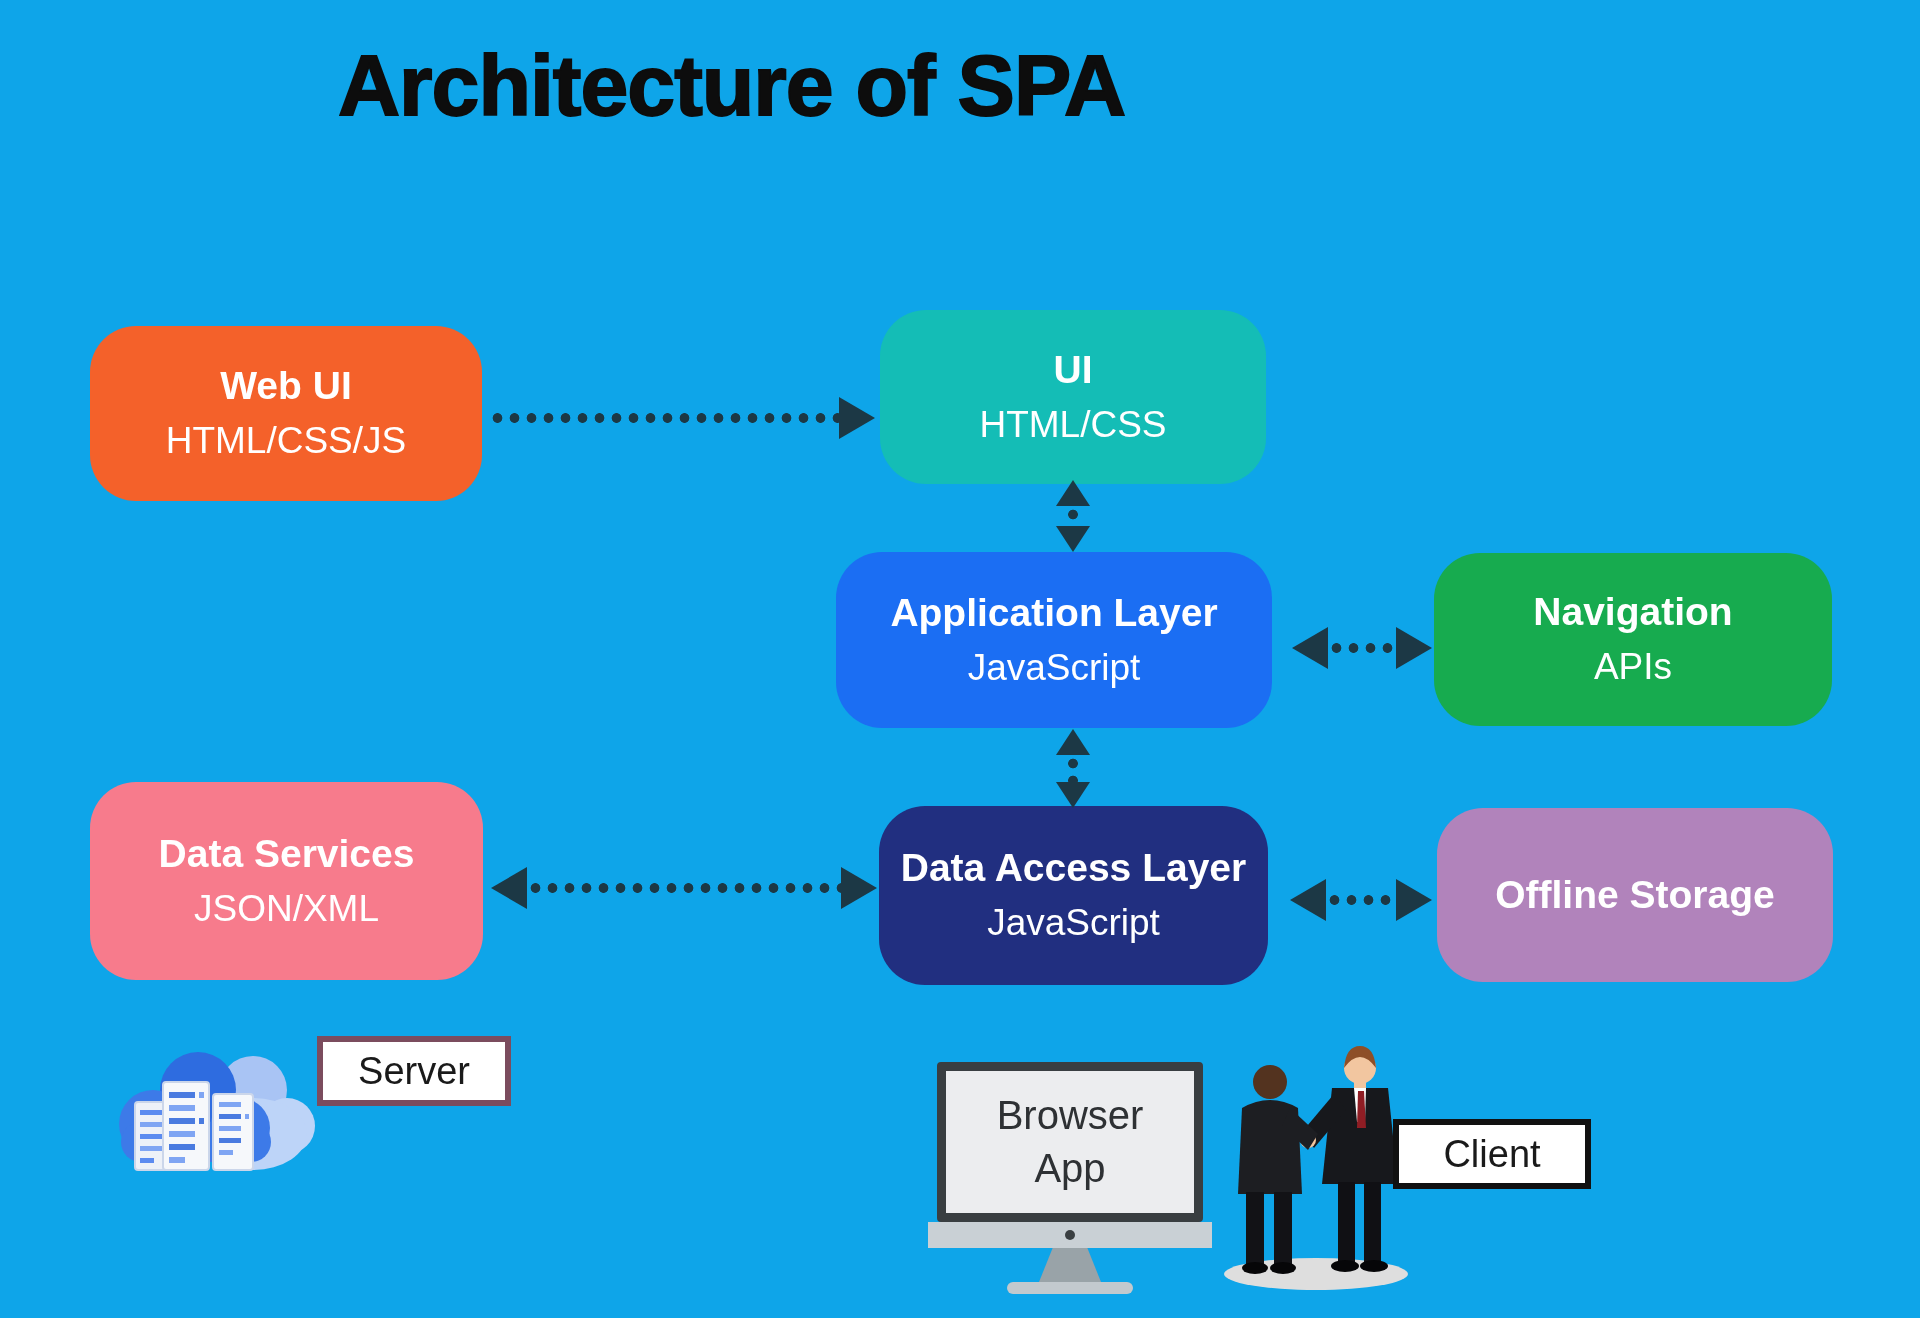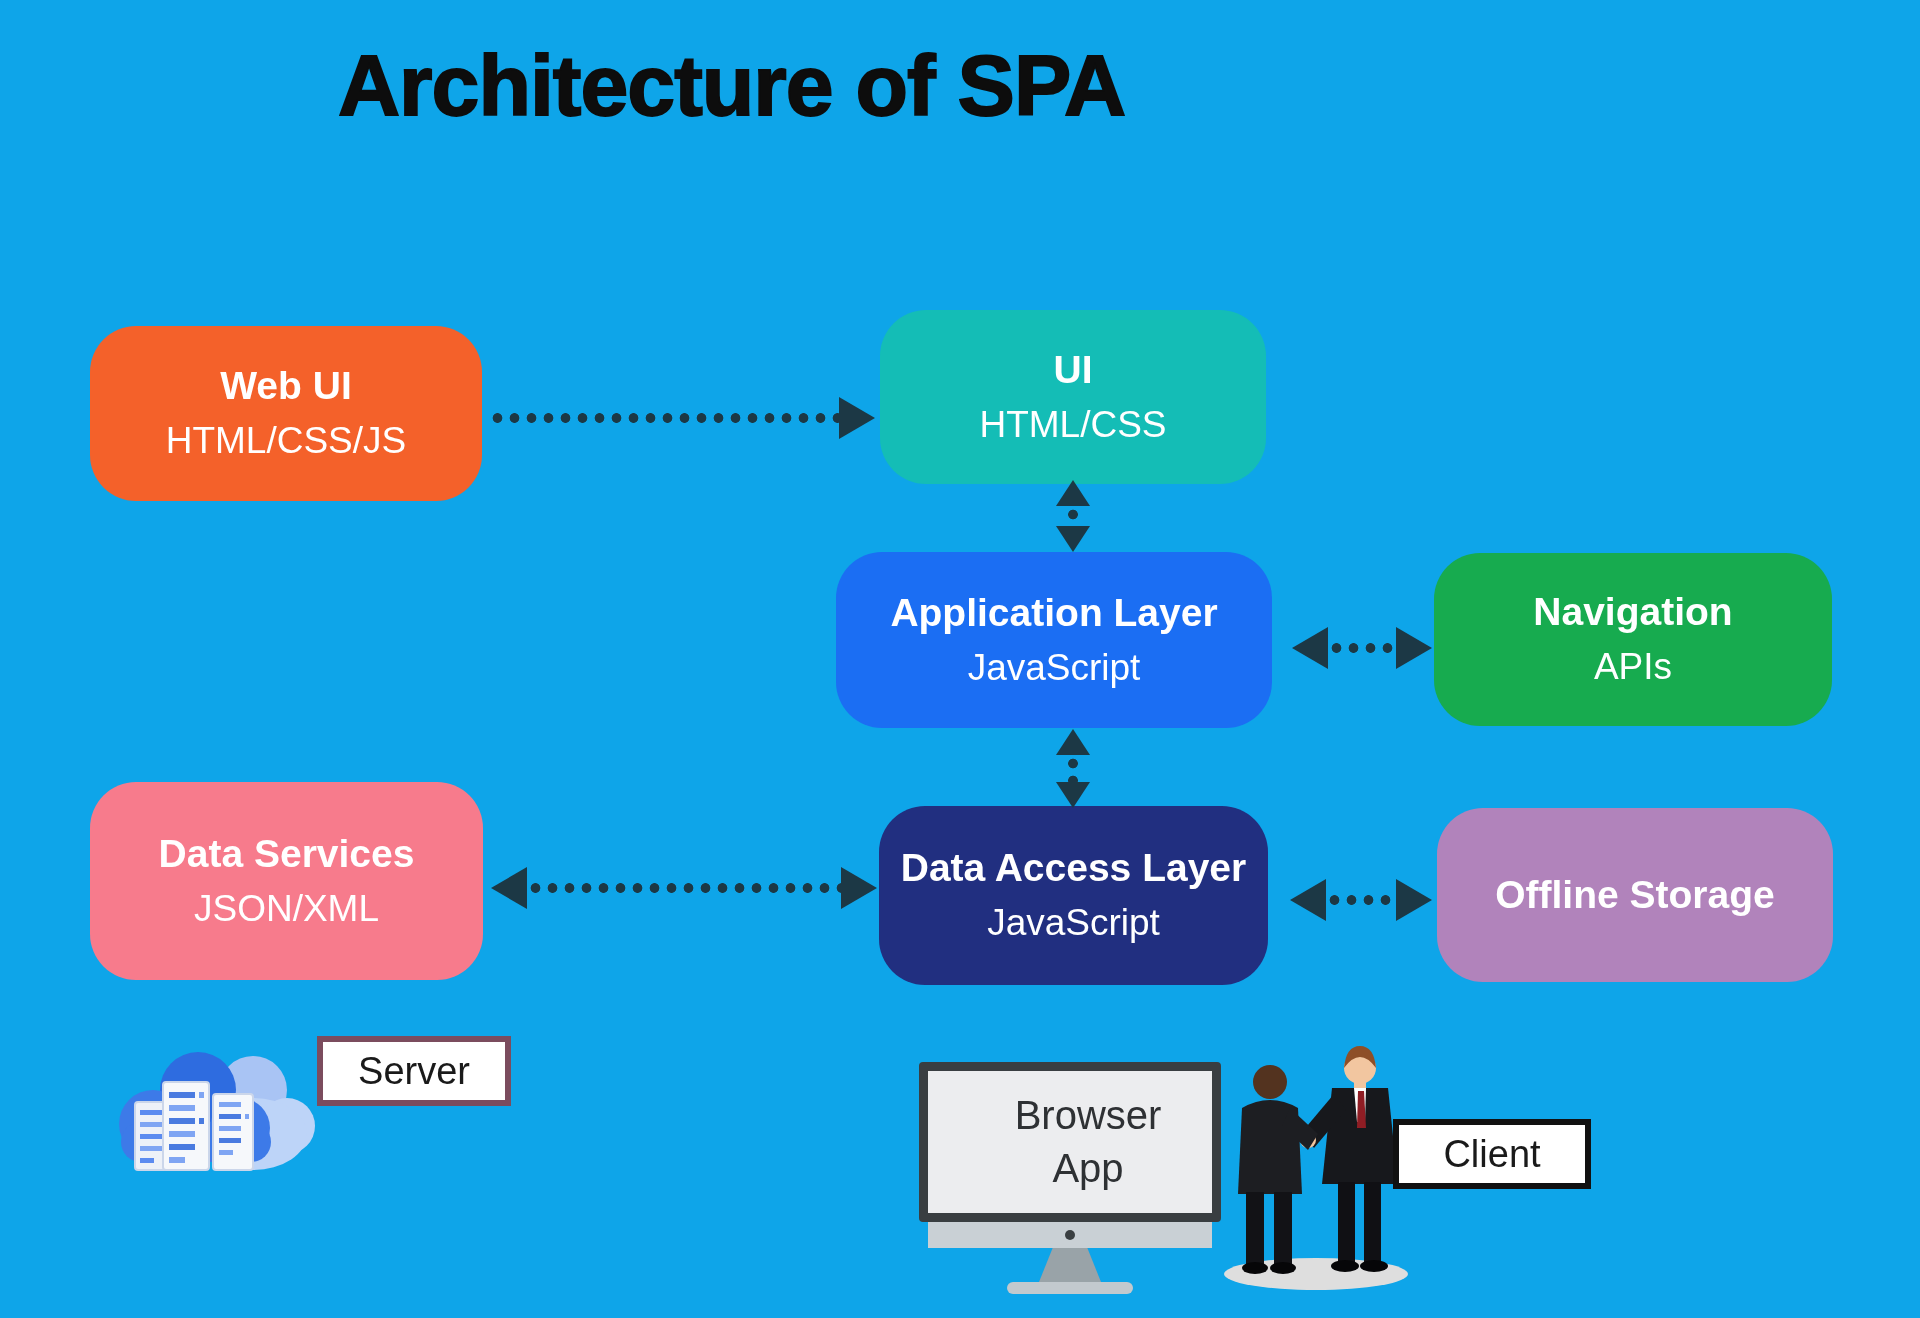--- a/index.html
+++ b/index.html
@@ -52,21 +52,21 @@
     position:absolute;background:#ffffff;display:flex;align-items:center;justify-content:center;
     font-size:38px;color:#1a1a1a;white-space:nowrap;
   }
   .server-label{left:317px; top:1024px; width:182px; height:58px; border:6px solid var(--server_label_border,#7b4c5e);margin-top:12px;}
   .client-label{left:1393px;top:1119px; width:186px; height:58px; border:6px solid var(--client_label_border,#111111);text-align:center;}
   
   .server-icon{position:absolute;left:105px;top:1038px;width:215px;height:152px;}
   
   .monitor{position:absolute;left:924px;top:1062px;width:292px;display:flex;flex-direction:column;align-items:center;}
   .screen{width:248px;height:142px;border:9px solid #393e41;background:#ecedef;border-radius:4px;
-    display:flex;flex-direction:column;justify-content:center;align-items:center;padding-left:36px;}
+    display:flex;flex-direction:column;justify-content:center;align-items:center;}
   .screen-line{font-size:40px;color:#2e3134;line-height:53px;white-space:nowrap;}
   .chin{width:284px;height:26px;background:#c9d0d5;display:flex;align-items:center;justify-content:center;}
   .cam-dot{width:10px;height:10px;border-radius:50%;background:#3a3f42;}
   .stand{width:62px;height:34px;background:#99a3a8;clip-path:polygon(22% 0,78% 0,100% 100%,0 100%);}
   .base{width:126px;height:12px;background:#c2c9ce;border-radius:8px;}
   
   .client-illustration{position:absolute;left:1208px;top:1036px;width:215px;height:260px;}
 </style>
 </head>
 <body>

